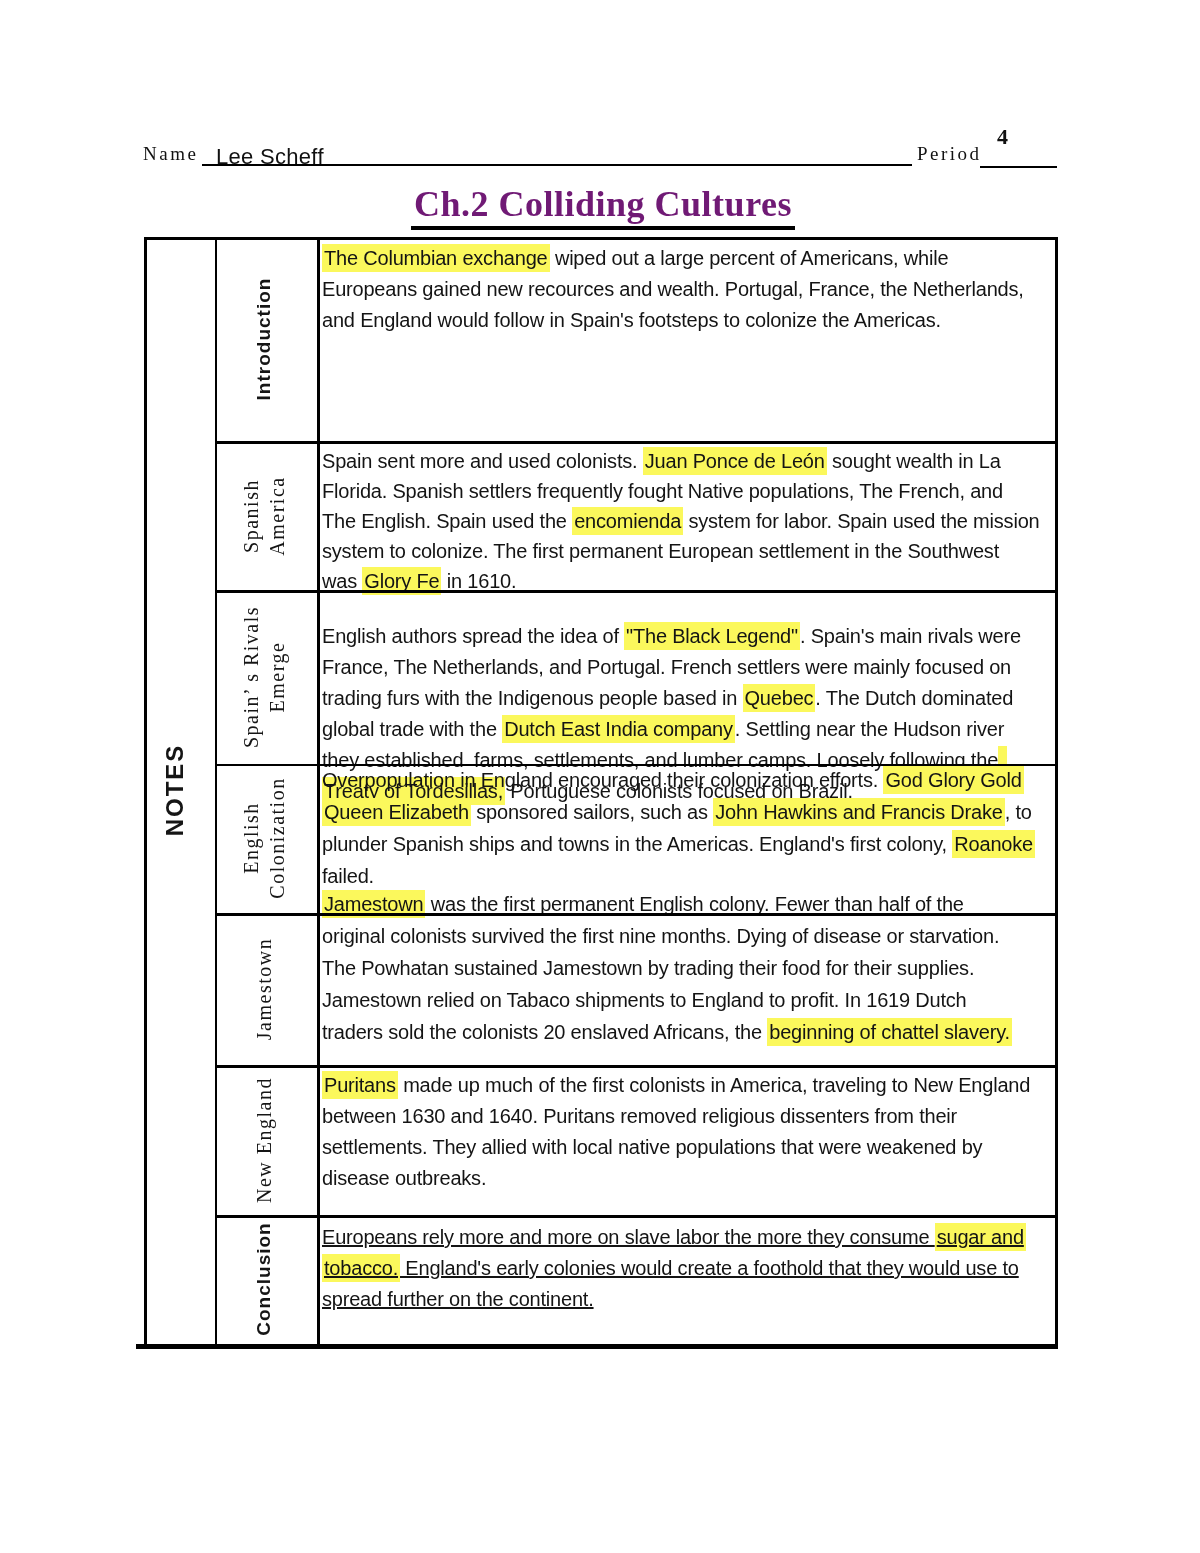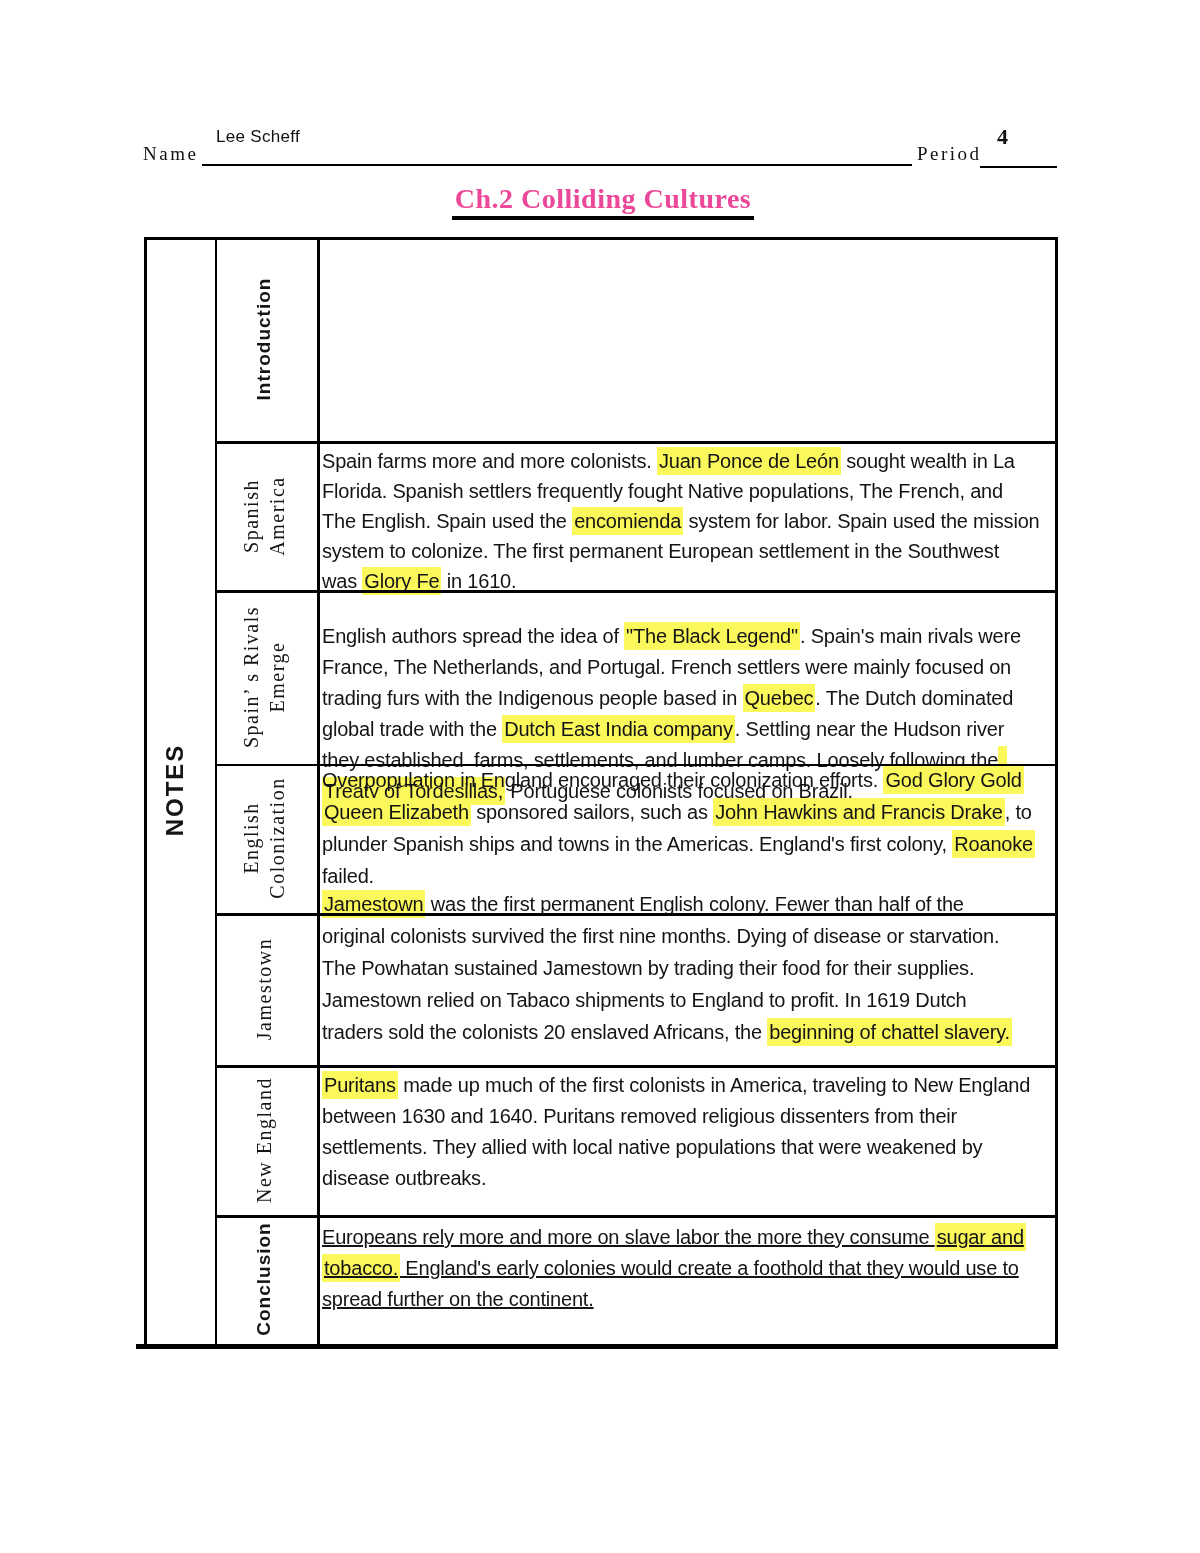--- a/index.html
+++ b/index.html
@@ -13,30 +13,30 @@
   
   .field-label {
     font-family:"Liberation Serif", serif; font-size:19px; letter-spacing:2.5px; color:#111;
   }
   #name-label  { left:143px; top:143px;text-align:right; }
   #period-label{ left:917px; top:143px; }
   .fill-line { background:#000; height:2px; }
   #name-line   { left:202px; top:164px; width:710px; }
   #period-line { left:980px; top:166px; width:77px; }
   #name-value {
-    left:216px; top:127px; font-size:17px; color:#111; letter-spacing:0.3px;
+    left:216px; top:144px; font-size:22px; color:#111; letter-spacing:0.3px;
   }
   #period-value {
     left:997px; top:124px; font-family:"Liberation Serif", serif;
     font-weight:700; font-size:22px; color:#111;
   }
   #page-title-wrap { left:0; top:183px; width:1200px; text-align:center; }
   #page-title {
     display:inline-block; font-family:"Liberation Serif", serif; font-weight:700;
-    font-size:28px; color:#ec4899; border-bottom:4px solid #000; padding:0 3px 1px 3px;
+    font-size:36px; color:#701a75; border-bottom:4px solid #000; padding:0 3px 1px 3px;
     letter-spacing:0.5px;
     margin-left:6px;
   }
 
   
   .bline { position:absolute; background:#000; z-index:5; }
   #v-left  { left:144px;  top:237px; width:3px; height:1110px; }
   #v-mid1  { left:215px;  top:237px; width:2px; height:1110px; }
   #v-mid2  { left:317px;  top:237px; width:3px; height:1110px; }
   #v-right { left:1055px; top:237px; width:3px; height:1110px; }
@@ -117,21 +117,24 @@
   <div class="vlabel serif" id="l2">Spanish
 America</div>
   <div class="vlabel serif" id="l3">Spain’ s Rivals
 Emerge</div>
   <div class="vlabel serif" id="l4">English
 Colonization</div>
   <div class="vlabel serif" id="l5">Jamestown</div>
   <div class="vlabel serif" id="l6">New England</div>
   <div class="vlabel sans" id="l7">Conclusion</div>
 
-  <div class="content" id="c2"><span>Spain farms more and more colonists. </span><span class="hl">Juan Ponce de León</span><span> sought wealth in La
+  <div class="content" id="c1"><span class="hl">The Columbian exchange</span><span> wiped out a large percent of Americans, while
+Europeans gained new recources and wealth. Portugal, France, the Netherlands,
+and England would follow in Spain's footsteps to colonize the Americas.</span></div>
+  <div class="content" id="c2"><span>Spain sent more and used colonists. </span><span class="hl">Juan Ponce de León</span><span> sought wealth in La
 Florida. Spanish settlers frequently fought Native populations, The French, and
 The English. Spain used the </span><span class="hl">encomienda</span><span> system for labor. Spain used the mission
 system to colonize. The first permanent European settlement in the Southwest
 was </span><span class="hl">Glory Fe</span><span> in 1610.</span></div>
   <div class="content" id="c3"><span>English authors spread the idea of </span><span class="hl">"The Black Legend"</span><span>. Spain's main rivals were
 France, The Netherlands, and Portugal. French settlers were mainly focused on
 trading furs with the Indigenous people based in </span><span class="hl">Quebec</span><span>. The Dutch dominated
 global trade with the </span><span class="hl">Dutch East India company</span><span>. Settling near the Hudson river
 they established  farms, settlements, and lumber camps. Loosely following the</span><span class="hl"> </span><span>
 </span><span class="hl">Treaty of Tordesillas,</span><span> Portuguese colonists focused on Brazil.</span></div>

